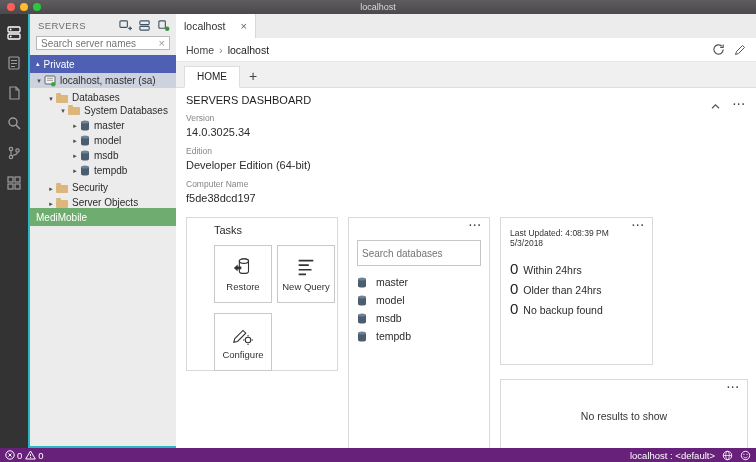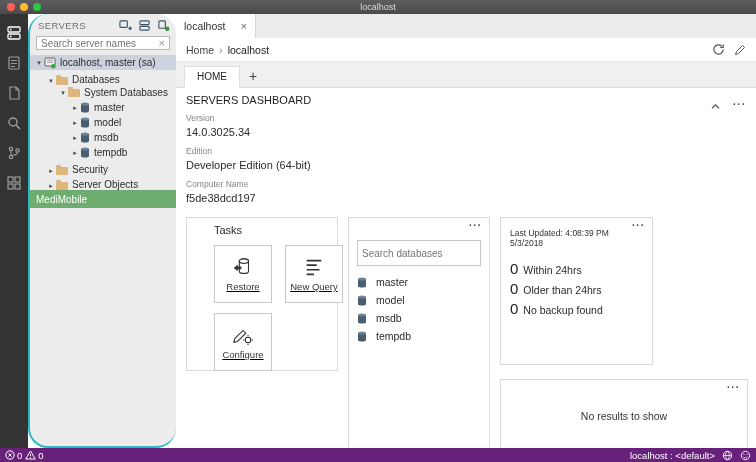--- a/index.html
+++ b/index.html
@@ -13,21 +13,21 @@
   .light { width:8px; height:8px; border-radius:50%; display:inline-block; }
   .light.red { background:#ff5f57; } .light.yellow { background:#febc2e; } .light.green { background:#28c840; }
   .title-text { position:absolute; left:0; right:0; text-align:center; color:#dcdcdc; font-size:9px; line-height:14px; }
 
   
   .main { display:flex; flex:1 1 auto; height:434px; }
 
   .activitybar { width:28px; background:#333333; display:flex; flex-direction:column; align-items:center; padding-top:4px; flex:0 0 28px; }
   .ab-item { width:28px; height:30px; display:flex; align-items:center; justify-content:center; cursor:pointer; }
 
-  .sidebar { width:148px; flex:0 0 148px; background:#ececec; border-left:2px solid #2bb8c5; border-bottom:2px solid #2bb8c5; display:flex; flex-direction:column; overflow:hidden;border-radius:20px; }
+  .sidebar { width:148px; flex:0 0 148px; background:#ececec; border-left:2px solid #2bb8c5; border-bottom:2px solid #2bb8c5; display:flex; flex-direction:column; overflow:hidden; }
   .sidebar-header { display:flex; align-items:center; padding:4px 4px 2px 8px; height:20px; }
   .sidebar-title { font-size:9.5px; color:#6f6f6f; letter-spacing:.4px; flex:1; }
   .sh-icons { display:flex; gap:6px; align-items:center; margin-right:2px; }
   .sh-icon { cursor:pointer; display:flex; }
   .search-box { margin:2px 6px 5px 6px; background:#fff; border:1px solid #b9b9b9; height:14px; display:flex; align-items:center; padding:0 4px; }
   .search-box input { border:0; outline:0; flex:1; font-size:10px; width:100%; background:transparent; font-family:inherit; color:#333; }
   .clear-x { color:#9a9a9a; font-size:11px; cursor:pointer; line-height:1; }
 
   .group-header { height:18px; display:flex; align-items:center; color:#fff; padding-left:6px; font-size:10px; gap:4px; cursor:pointer; }
   .group-private { background:#4e5fb4; }
@@ -67,21 +67,21 @@
   .props { display:flex; gap:8px; margin-top:7px;flex-direction:column; }
   .prop-label { font-size:8.5px; color:#858585; margin-bottom:3px; }
   .prop-value { font-size:11px; color:#2b2b2b; }
 
   .widgets { display:flex; gap:10px; margin-top:13px; height:302px; align-items:stretch; }
   .widget { background:#fff; border:1px solid #d9d9d9; position:relative; }
   .widget-more { position:absolute; top:3px; right:7px; }
 
   .tasks-widget { width:152px; height:154px; padding:6px 27px; }
   .tasks-title { font-size:11px; color:#2b2b2b; }
-  .task-grid { display:grid; grid-template-columns:58px 58px; gap:10px 13px; margin-top:9px;text-decoration:underline; }
+  .task-grid { display:grid; grid-template-columns:58px 58px; gap:10px 5px; margin-top:9px; }
   .task-btn { height:58px; border:1px solid #c9c9c9; background:#fff; display:flex; flex-direction:column; align-items:center; justify-content:center; gap:3px; font-size:9.5px; color:#333; cursor:pointer; }
 
   .db-widget { width:150px; padding:22px 8px 8px; }
   .widget-search { width:100%; height:19px; border:1px solid #c6c6c6; font-size:10px; padding:12px 4px; font-family:inherit; outline:none; color:#333; }
   .db-list { margin-top:7px; }
   .db-row { display:flex; align-items:center; gap:5px; height:18px; font-size:10.5px; color:#2b2b2b; cursor:pointer; }
 
   .right-col { width:248px; display:flex; flex-direction:column; gap:14px; }
   .backup-widget { width:153px; height:148px; padding:8px 9px; }
   .backup-updated { font-size:8.5px; color:#333; margin-top:2px; }
@@ -183,20 +183,24 @@
               </svg>
           </span>
         </span>
       </div>
 
       <div class="search-box">
         <input type="text" placeholder="Search server names" style="">
         <span class="clear-x">×</span>
       </div>
 
+      <div class="group-header group-private">
+        <span class="group-arrow">▴</span>
+        <span>Private</span>
+      </div>
 
       <div class="tree-row selected lvl0">
         <span class="arrow">▾</span>
         <span class="ticon">
             <svg width="12" height="12" viewBox="0 0 12 12">
               <rect x="1" y="1" width="10" height="8" rx="1" fill="#f2f2f2" stroke="#555" stroke-width="0.9"></rect>
               <path d="M3 3.3h6M3 5.3h6" stroke="#888" stroke-width="0.8"></path>
               <circle cx="9.3" cy="9.3" r="2.3" fill="#37a93c"></circle>
             </svg>
           </span>

